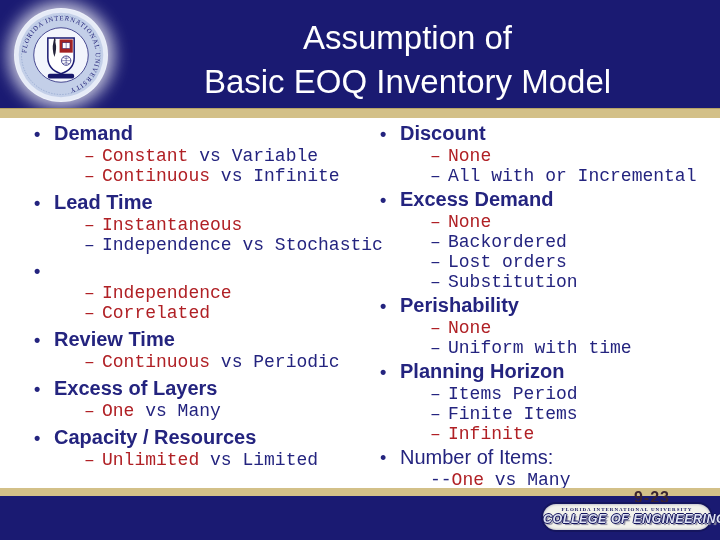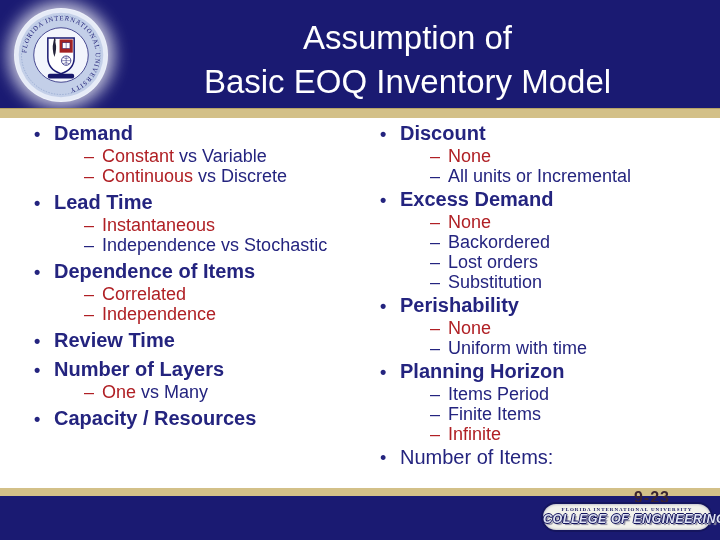--- a/index.html
+++ b/index.html
@@ -32,21 +32,21 @@
   
   .col{box-sizing:border-box;}
   .col0{width:360px;padding:3px 0 0 34px;}
   .col1{width:360px;padding:3px 0 0 20px;}
   .sec{}
   .col0 .sec{margin-bottom:4px;}
   .col1 .sec{margin-bottom:1px;}
   .l1{display:flex;align-items:baseline;font-size:20px;line-height:24px;font-weight:bold;color:#24247f;}
   .l1.nb{font-weight:normal;}
   .bul{width:20px;font-size:18px;color:#24247f;}
-  .l2{font-size:18px;line-height:20px;padding-left:50px;white-space:nowrap;}
+  .l2{font-size:18px;line-height:20px;padding-left:50px;white-space:nowrap;font-family:Liberation Mono, monospace;}
   .mark{display:inline-block;min-width:18px;}
   .c-accent{color:#b02025;}
   .c-body{color:#24247f;}
 
   
   .page-number{
     position:absolute;top:489px;right:50px;z-index:1;
     font-size:16px;color:#3a2430;font-weight:bold;letter-spacing:1px;
   }
   .badge{
@@ -102,66 +102,67 @@
 <div class="gold-top"></div>
 
 <div class="content-area">
   <div class="col col0">
       <div class="sec">
         <div class="l1">
           <span class="bul">•</span>
           <span class="l1t">Demand</span>
         </div>
         <div class="l2"><span class="mark c-accent">–</span><span class="c-accent">Constant</span><span class="c-body"> vs Variable</span></div>
-        <div class="l2"><span class="mark c-accent">–</span><span class="c-accent">Continuous</span><span class="c-body"> vs Discrete</span></div>
+        <div class="l2"><span class="mark c-accent">–</span><span class="c-accent">Continuous</span><span class="c-body"> vs Infinite</span></div>
       </div>
       <div class="sec">
         <div class="l1">
           <span class="bul">•</span>
           <span class="l1t">Lead Time</span>
         </div>
         <div class="l2"><span class="mark c-accent">–</span><span class="c-accent">Instantaneous</span></div>
         <div class="l2"><span class="mark c-body">–</span><span class="c-body">Independence vs Stochastic</span></div>
       </div>
       <div class="sec">
         <div class="l1">
           <span class="bul">•</span>
-          <span class="l1t">Dependence of Items</span>
-        </div>
+        </div>
+        <div class="l2"><span class="mark c-accent">–</span><span class="c-accent">Independence</span></div>
         <div class="l2"><span class="mark c-accent">–</span><span class="c-accent">Correlated</span></div>
-        <div class="l2"><span class="mark c-accent">–</span><span class="c-accent">Independence</span></div>
       </div>
       <div class="sec">
         <div class="l1">
           <span class="bul">•</span>
           <span class="l1t">Review Time</span>
         </div>
-      </div>
-      <div class="sec">
-        <div class="l1">
-          <span class="bul">•</span>
-          <span class="l1t">Number of Layers</span>
+        <div class="l2"><span class="mark c-accent">–</span><span class="c-accent">Continuous</span><span class="c-body"> vs Periodic</span></div>
+      </div>
+      <div class="sec">
+        <div class="l1">
+          <span class="bul">•</span>
+          <span class="l1t">Excess of Layers</span>
         </div>
         <div class="l2"><span class="mark c-accent">–</span><span class="c-accent">One</span><span class="c-body"> vs Many</span></div>
       </div>
       <div class="sec">
         <div class="l1">
           <span class="bul">•</span>
           <span class="l1t">Capacity / Resources</span>
         </div>
+        <div class="l2"><span class="mark c-accent">–</span><span class="c-accent">Unlimited</span><span class="c-body"> vs Limited</span></div>
       </div>
     </div>
   <div class="col col1">
       <div class="sec">
         <div class="l1">
           <span class="bul">•</span>
           <span class="l1t">Discount</span>
         </div>
         <div class="l2"><span class="mark c-accent">–</span><span class="c-accent">None</span></div>
-        <div class="l2"><span class="mark c-body">–</span><span class="c-body">All units or Incremental</span></div>
+        <div class="l2"><span class="mark c-body">–</span><span class="c-body">All with or Incremental</span></div>
       </div>
       <div class="sec">
         <div class="l1">
           <span class="bul">•</span>
           <span class="l1t">Excess Demand</span>
         </div>
         <div class="l2"><span class="mark c-accent">–</span><span class="c-accent">None</span></div>
         <div class="l2"><span class="mark c-body">–</span><span class="c-body">Backordered</span></div>
         <div class="l2"><span class="mark c-body">–</span><span class="c-body">Lost orders</span></div>
         <div class="l2"><span class="mark c-body">–</span><span class="c-body">Substitution</span></div>
@@ -181,20 +182,21 @@
         </div>
         <div class="l2"><span class="mark c-body">–</span><span class="c-body">Items Period</span></div>
         <div class="l2"><span class="mark c-body">–</span><span class="c-body">Finite Items</span></div>
         <div class="l2"><span class="mark c-accent">–</span><span class="c-accent">Infinite</span></div>
       </div>
       <div class="sec">
         <div class="l1 nb">
           <span class="bul">•</span>
           <span class="l1t">Number of Items:</span>
         </div>
+        <div class="l2"><span class="mark c-body">--</span><span class="c-accent">One</span><span class="c-body"> vs Many</span></div>
       </div>
     </div>
 </div>
 
 <div class="gold-bottom"></div>
 <div class="footer-bar"></div>
 
 <div class="page-number">9-23</div>
 
 <div class="badge">

